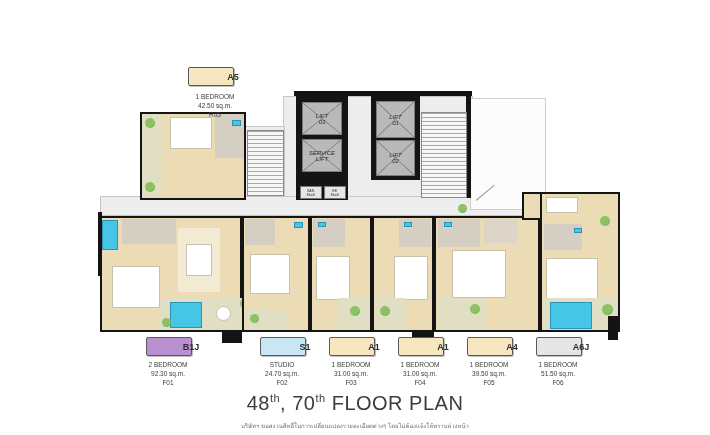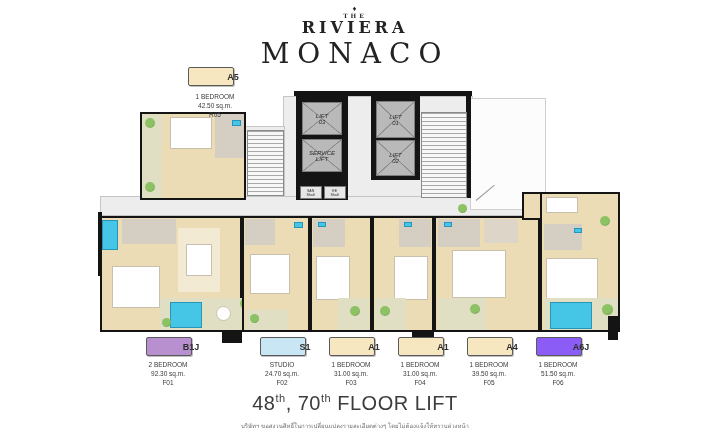--- a/index.html
+++ b/index.html
@@ -51,26 +51,20 @@
             color:#3c3c3c; letter-spacing:.5px; }
   .ftitle sup { font-size:11px; }
   .disc { left:0; top:421px; width:710px; text-align:center; font-size:6px;
           color:#6a6a6a; filter:blur(.2px); }
 </style>
 </head>
 <body>
 
 <div id="canvas">
 
-  <div class="abs brand">
-    <div class="orn">♦</div>
-    <div class="the">THE</div>
-    <div class="riviera">RIVIERA</div>
-    <div class="monaco">MONACO</div>
-  </div>
 
   <div class="abs" style="left:0;top:0;width:710px;height:435px;">
 
     <div class="abs corr" style="left:283px;top:96px;width:190px;height:116px;"></div>
     <div class="abs corr" style="left:245px;top:126px;width:40px;height:86px;border-left:none;"></div>
     <div class="abs corr" style="left:100px;top:196px;width:448px;height:20px;"></div>
     <div class="abs" style="left:470px;top:98px;width:76px;height:112px;background:#fcfcfc;border:1px solid #cfcfcf;"></div>
     <div class="abs doorline" style="left:476px;top:200px;"></div>
 
     <div class="abs wall" style="left:294px;top:91px;width:178px;height:5px;"></div>
@@ -210,25 +204,25 @@
     <div>F04</div>
   </div>
 
   <div class="abs ubox" style="left: 467px; top: 337px; background-color: rgb(246, 231, 193);">A4</div>
   <div class="abs utxt" style="left:434px;top:360px;">
     <div>1 BEDROOM</div>
     <div>39.50 sq.m.</div>
     <div>F05</div>
   </div>
 
-  <div class="abs ubox" style="left: 536px; top: 337px; background-color: #8b5cf6;">A6J</div>
+  <div class="abs ubox" style="left: 536px; top: 337px; background-color: #e5e5e5;">A6J</div>
   <div class="abs utxt" style="left:503px;top:360px;">
     <div>1 BEDROOM</div>
     <div>51.50 sq.m.</div>
     <div>F06</div>
   </div>
 
   <div class="abs ftitle">
-    <span>48</span><sup>th</sup><span>, 70</span><sup>th</sup><span> FLOOR LIFT</span>
+    <span>48</span><sup>th</sup><span>, 70</span><sup>th</sup><span> FLOOR PLAN</span>
   </div>
   <div class="abs disc">บริษัทฯ ขอสงวนสิทธิ์ในการเปลี่ยนแปลงรายละเอียดต่างๆ โดยไม่ต้องแจ้งให้ทราบล่วงหน้า</div>
 
 </div>
 
 </body></html>

